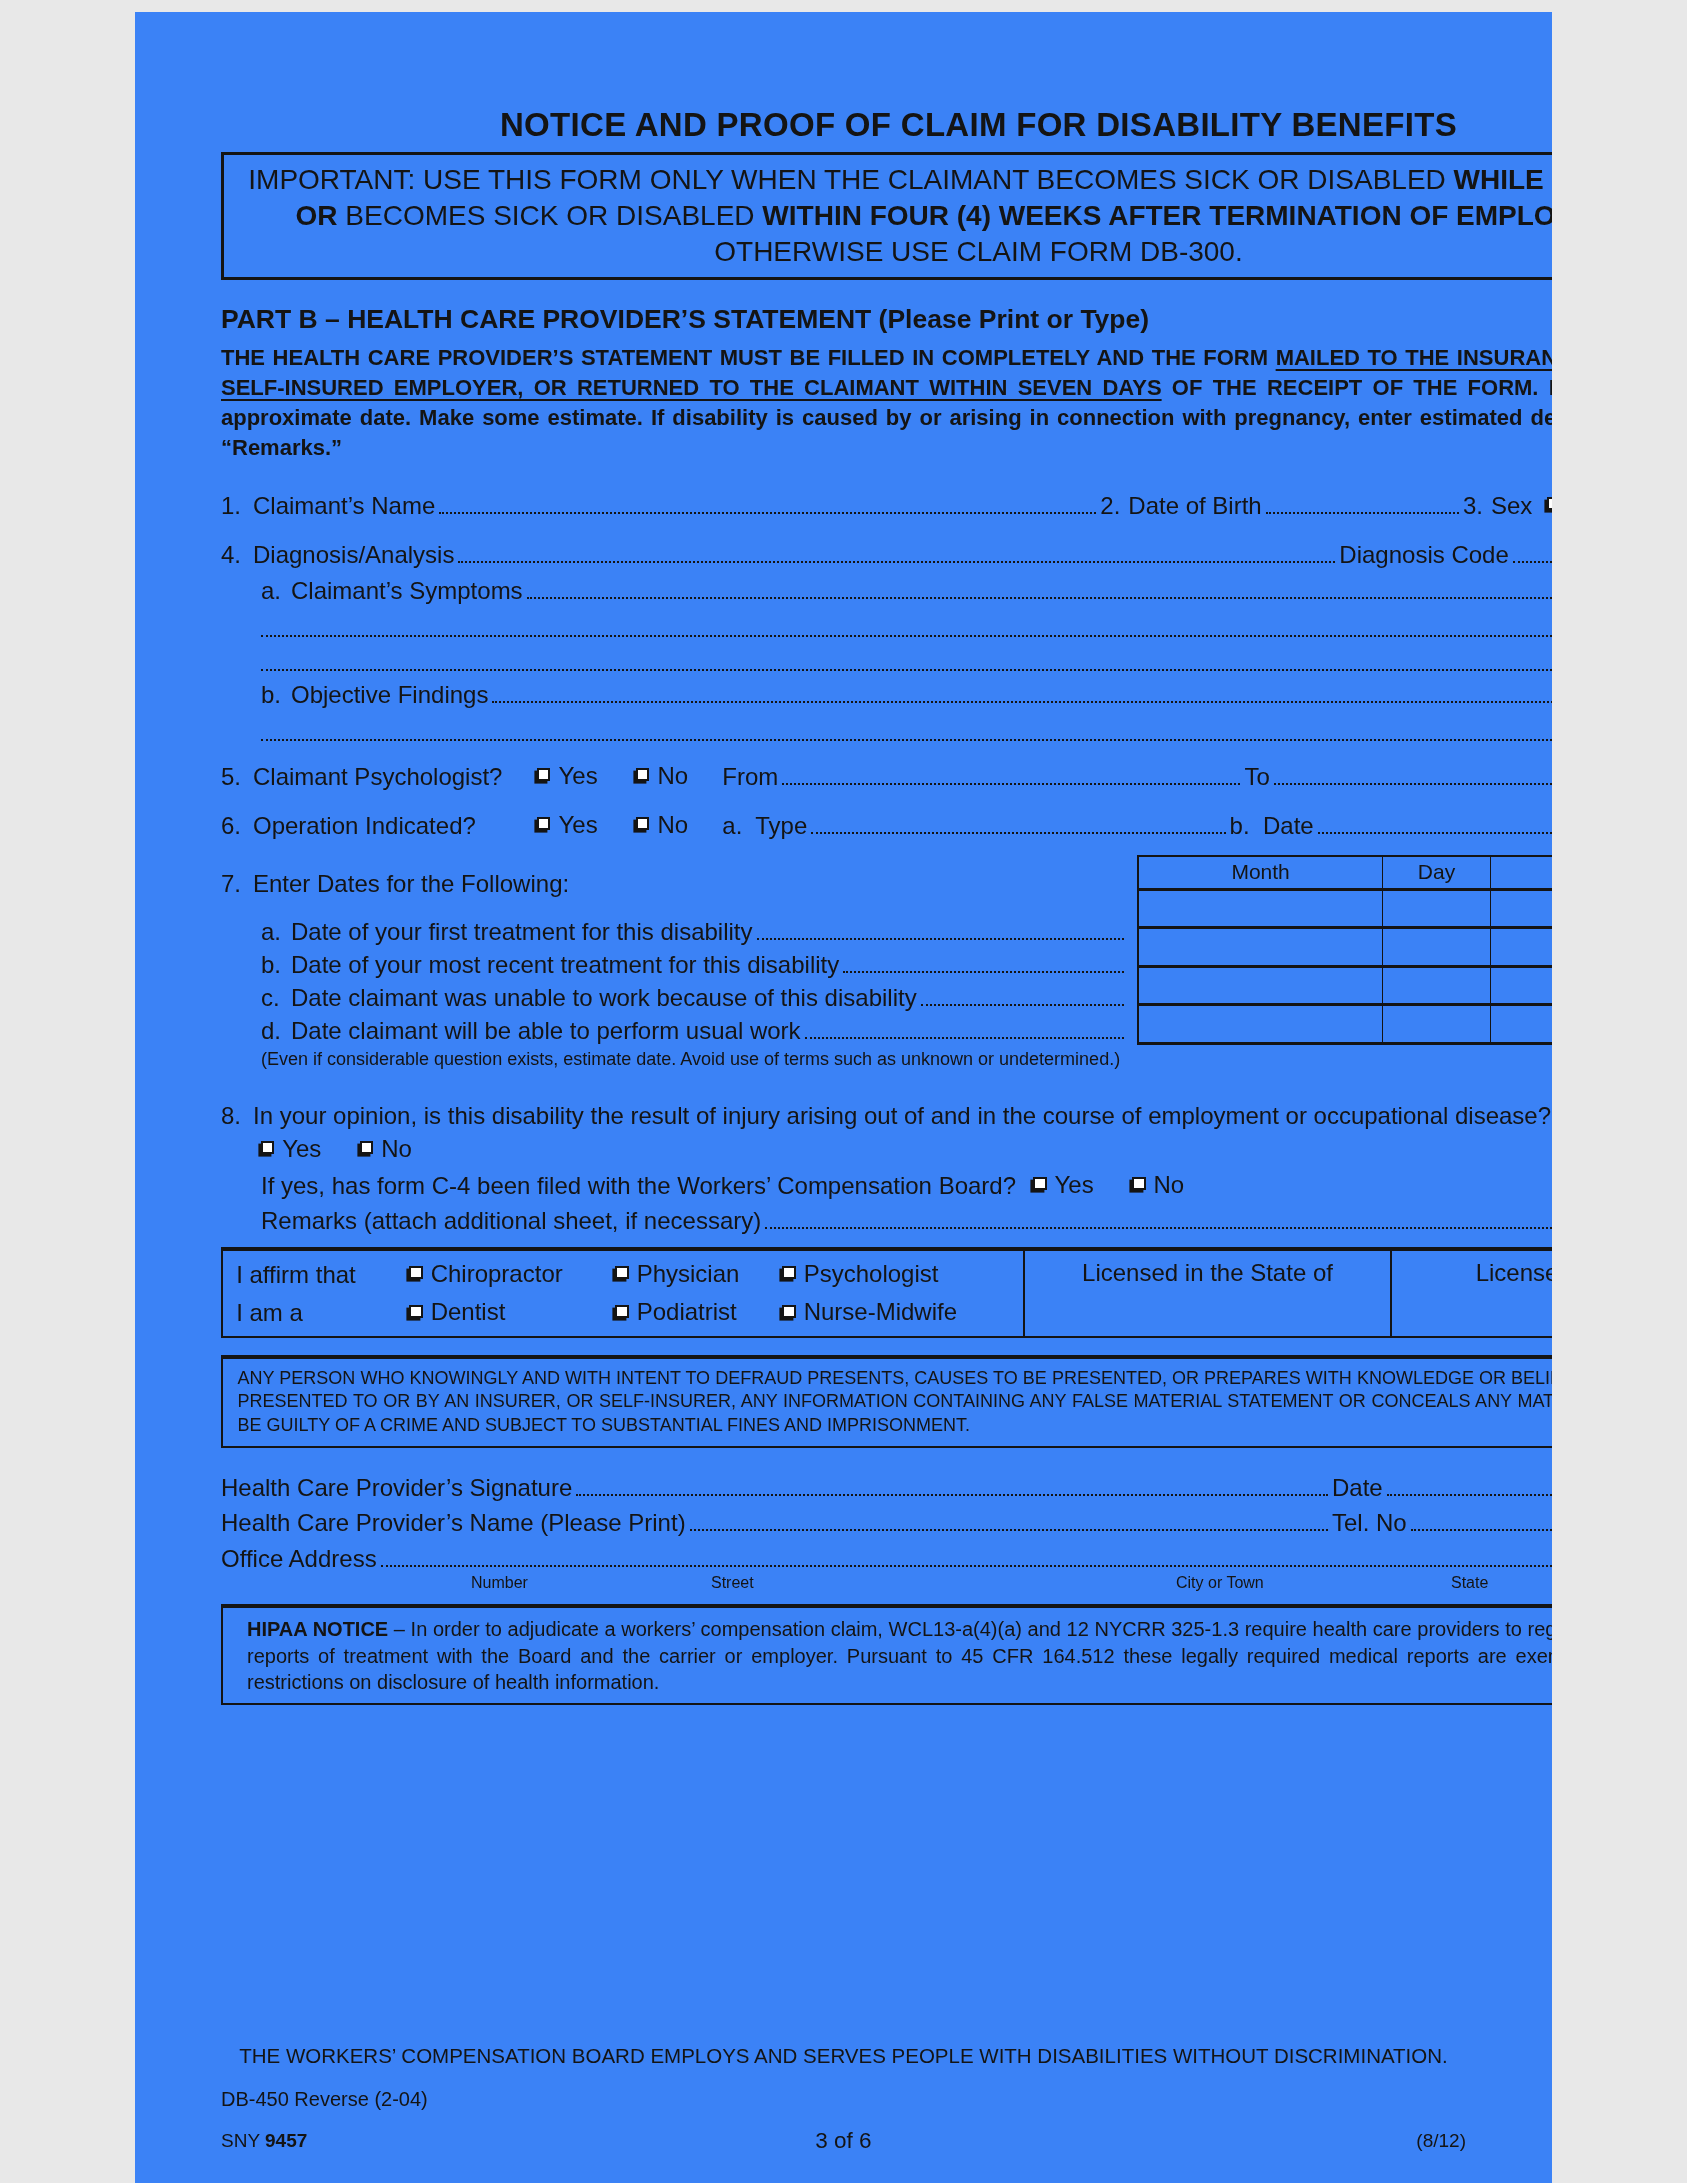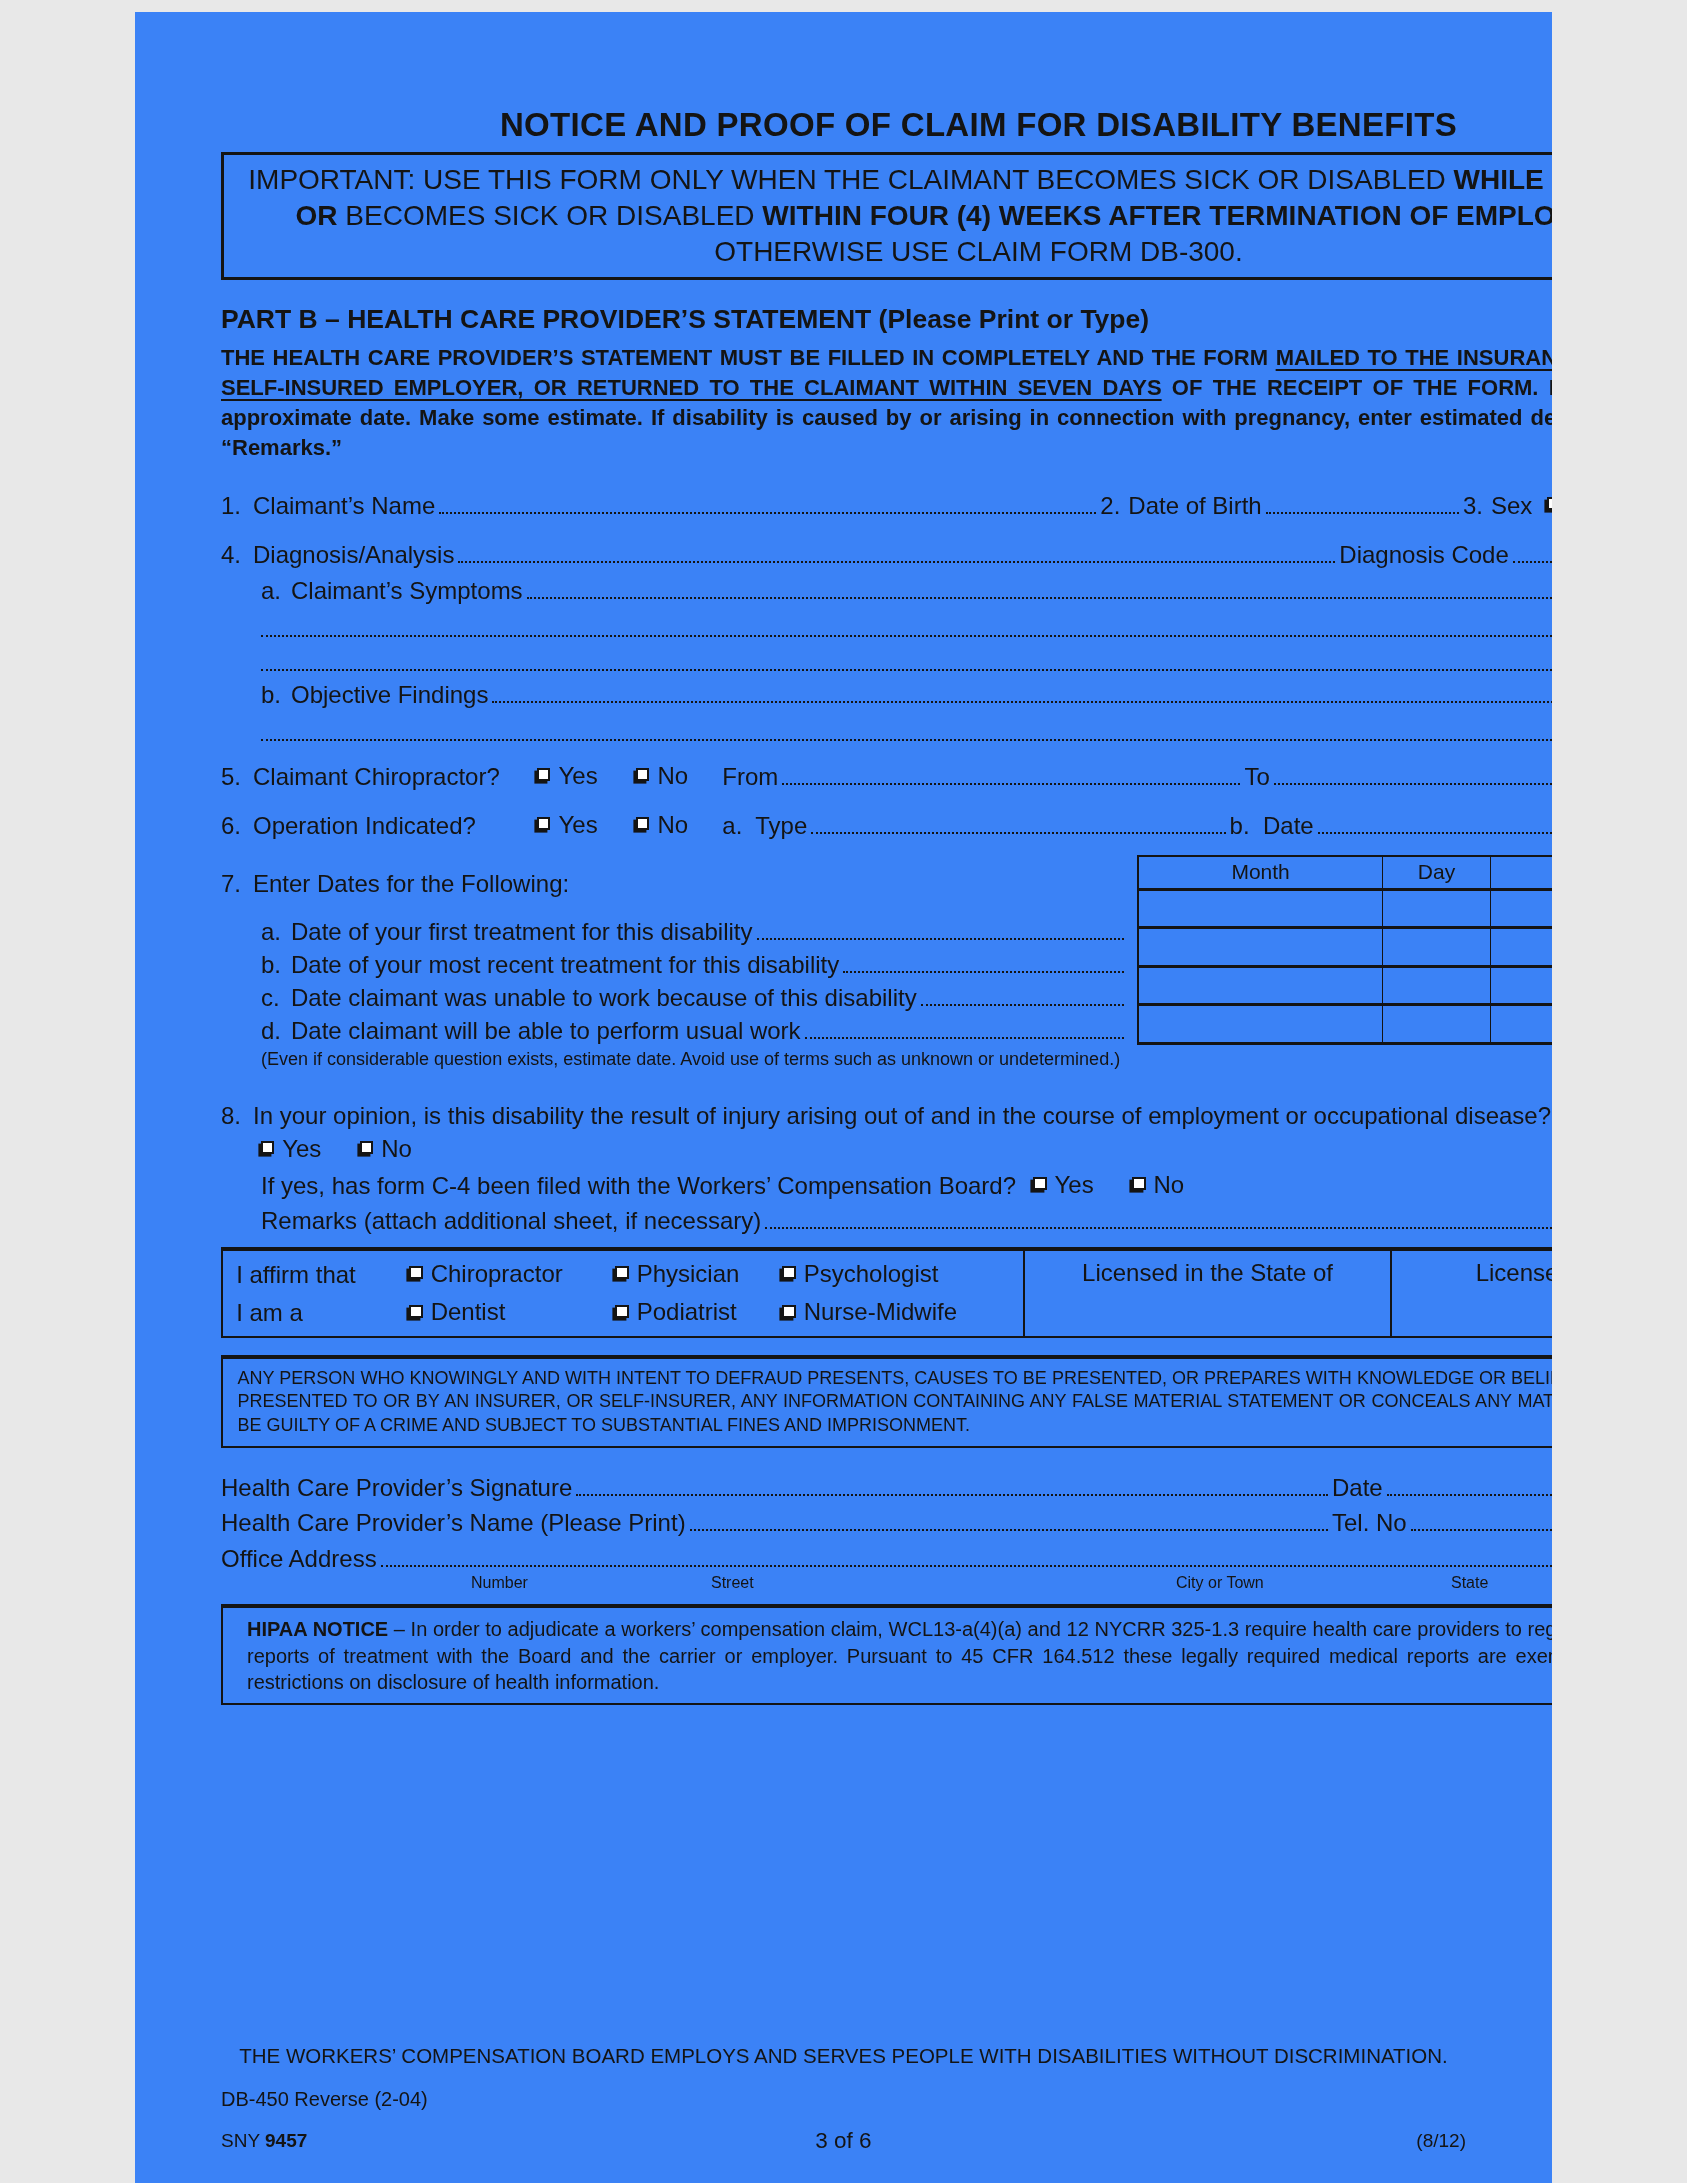--- a/index.html
+++ b/index.html
@@ -144,21 +144,21 @@
     <div class="frm row indent" style="margin-top:9.3px;">
       <span class="subnum">b.</span>
       <span class="lbl">Objective Findings</span>
       <span class="leader"></span>
     </div>
     <div class="dotline" style="margin-top:30px;"></div>
 
     <div class="frm row" style="margin-top:21px;">
       <span class="q-label">
         <span class="num">5.</span>
-        <span class="lbl">Claimant Chiropractor?</span>
+        <span class="lbl">Claimant Psychologist?</span>
       </span>
       <span class="cbg" style="width:99px;">
         <span class="cb"></span>
         <span>Yes</span>
       </span>
       <span class="cbg" style="width:86px;">
         <span class="cb"></span>
         <span>No</span>
       </span>
       <span class="lbl" style="margin-left:5.3px;">From</span>

